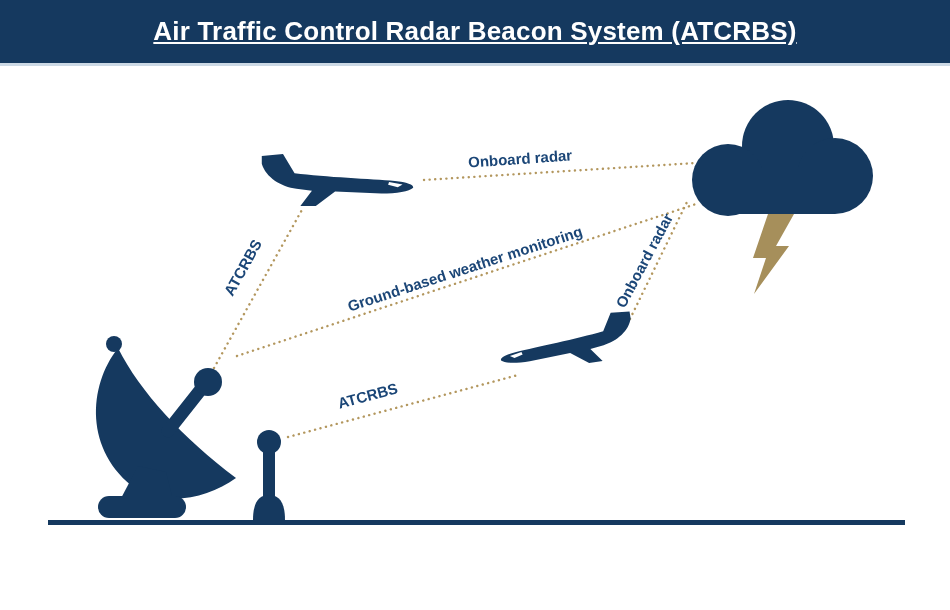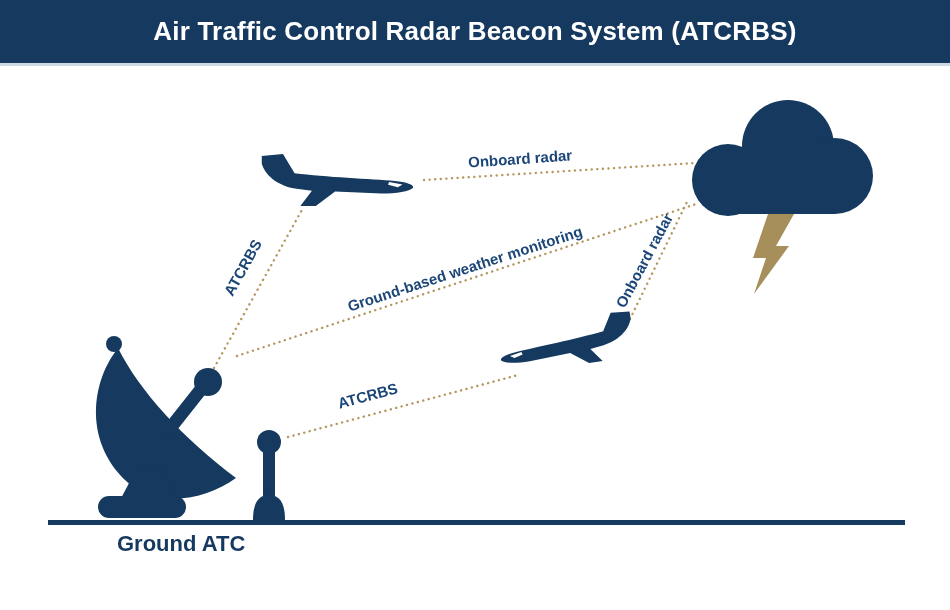--- a/index.html
+++ b/index.html
@@ -7,21 +7,21 @@
     position:relative;width:950px;height:610px;overflow:hidden;
     background:#ffffff;
     font-family:"Liberation Sans","DejaVu Sans",sans-serif;
   }
   
   #header{
     position:absolute;left:0;top:0;width:950px;height:63px;
     background:#15395f;display:flex;align-items:center;justify-content:center;
   }
   #header .title{
-    color:#ffffff;font-size:26px;font-weight:700;letter-spacing:.2px;white-space:nowrap;
+    color:#ffffff;font-size:26px;font-weight:700;letter-spacing:.2px;white-space:nowrap;text-decoration:underline;
   }
   #header-divider{
     position:absolute;left:0;top:63px;width:950px;height:3px;background:#ccd9e5;
   }
   
   .abs{position:absolute;}
   svg{display:block;overflow:visible;}
   .navy{fill:#15395f;}
   
   .link-label{
@@ -102,15 +102,14 @@
 
   <div class="link-label" style="left:212px;top:259px;transform:rotate(-61deg);">ATCRBS</div>
 
   <div class="link-label" style="left:342px;top:260px;transform:rotate(-18deg);">Ground-based weather monitoring</div>
 
   <div class="link-label" style="left:337px;top:387px;transform:rotate(-15deg);">ATCRBS</div>
 
   <div class="link-label" style="left:592px;top:252px;transform:rotate(-62deg);">Onboard radar</div>
 
   <div id="ground-line"></div>
-  <div id="ground-atc-label">Ground ATC</div>
 
 </div>
 
 </body></html>

